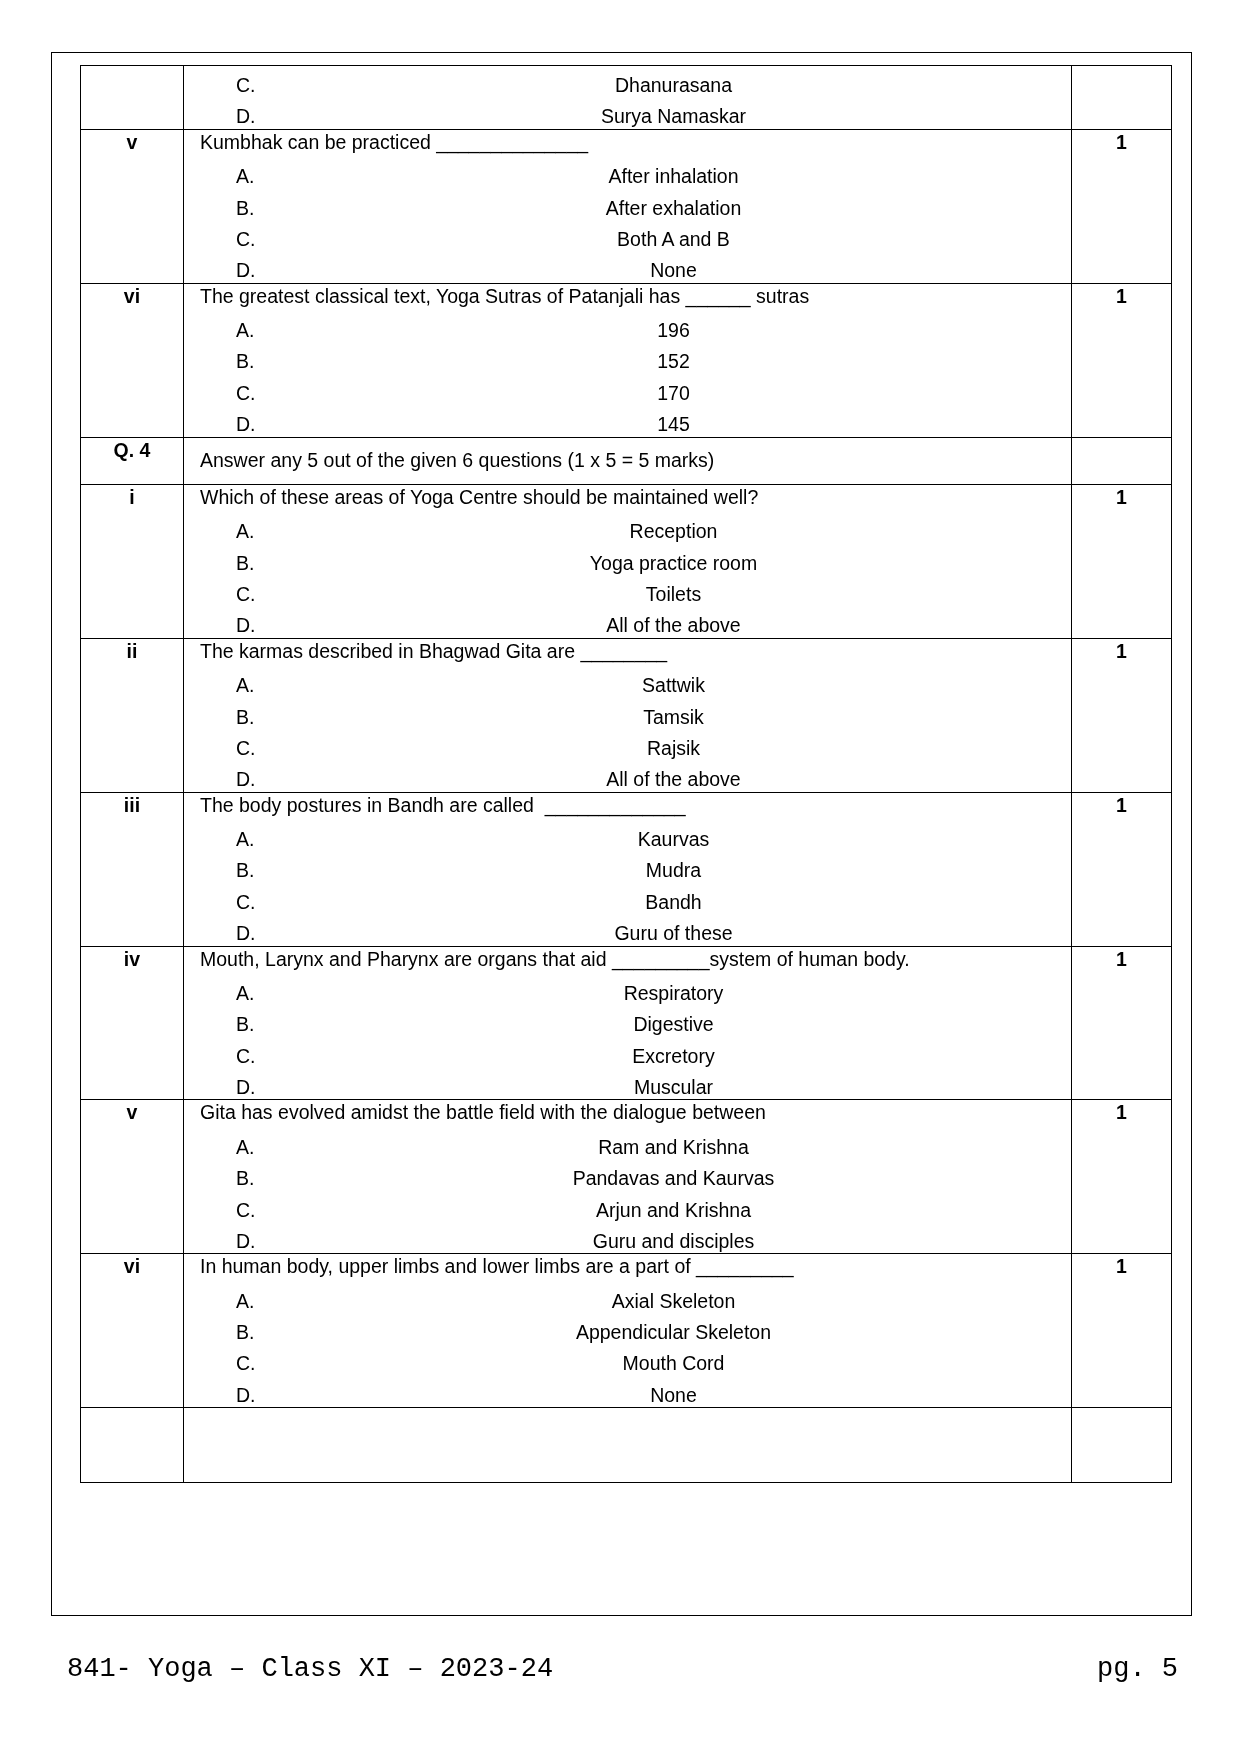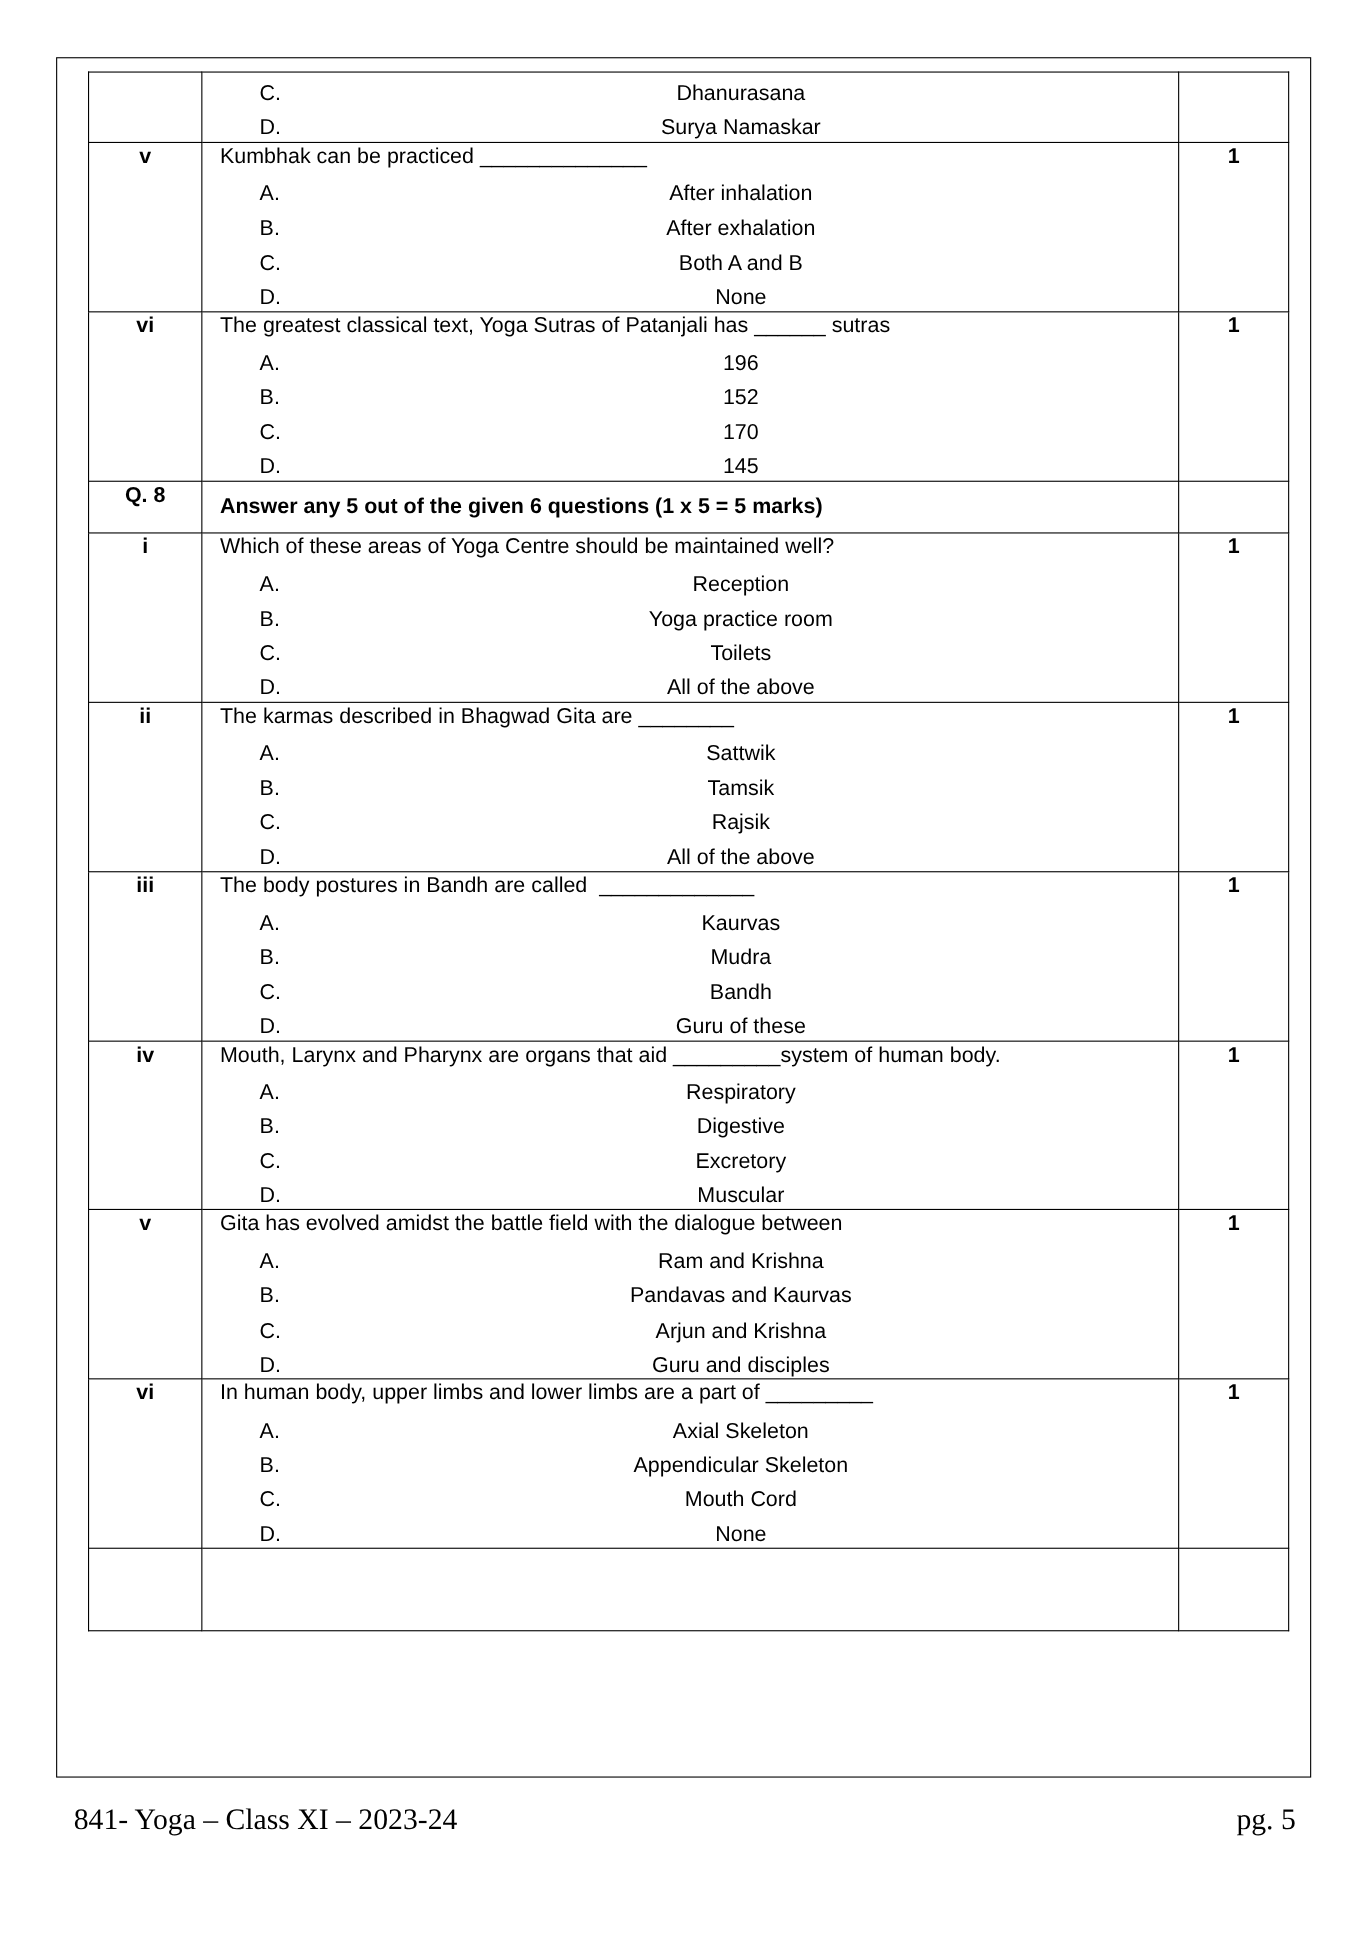--- a/index.html
+++ b/index.html
@@ -73,21 +73,21 @@
     font-size: 19.5px;
     line-height: 1.25;
   }
 
   .qtext {
     margin: 0 0 0 16px;
     padding-bottom: 3px;
     white-space: pre-wrap;
   }
   .qtext.bold {
-    font-weight: bold;
+    font-weight: normal;
   }
 
   ol.opts {
     list-style: none;
     margin: 0;
     padding: 0;
   }
   ol.opts li {
     display: flex;
     align-items: baseline;
@@ -112,23 +112,23 @@
 
   .spacer-body { padding: 9px 8px 10px 14px; height: 74px; }
 
   .footer {
     position: absolute;
     left: 51px;
     top: 1624px;
     width: 1141px;
     height: 60px;
     display: flex;
-    align-items: center;
+    align-items: flex-end;
     justify-content: space-between;
-    font-family: Liberation Serif, serif;
+    font-family: Liberation Mono, monospace;
     font-size: 27px;
     padding: 0 14px 0 16px;
     box-sizing: border-box;
   }
 </style>
 </head>
 <body>
 
 <div class="page">
   <div class="page-inner">
@@ -199,21 +199,21 @@
                 </li>
                 <li>
                   <span class="opt-letter">D.</span>
                   <span class="opt-text">145</span>
                 </li>
               </ol>
             </td>
             <td class="cell-marks">1</td>
           </tr>
           <tr>
-            <td class="cell-num">Q. 8</td>
+            <td class="cell-num">Q. 4</td>
             <td class="cell-body headrow">
               <div class="qtext bold">Answer any 5 out of the given 6 questions (1 x 5 = 5 marks)</div>
             </td>
             <td class="cell-marks"></td>
           </tr>
           <tr>
             <td class="cell-num">i</td>
             <td class="cell-body">
               <div class="qtext">Which of these areas of Yoga Centre should be maintained well?</div>
               <ol class="opts">

